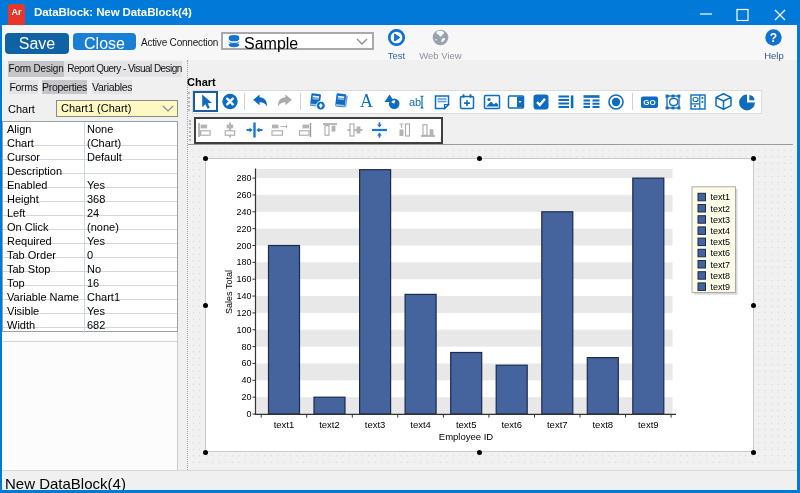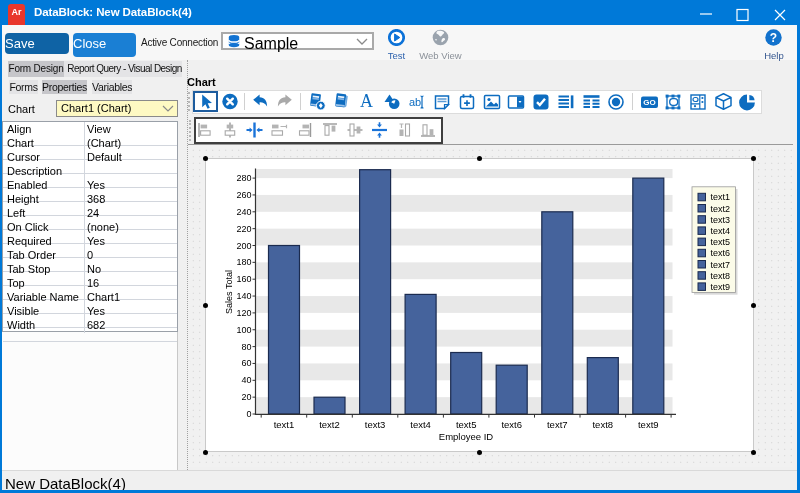--- a/index.html
+++ b/index.html
@@ -8,23 +8,23 @@
 .abs { position:absolute; }
 
 #titlebar { left:0; top:0; width:800px; height:25px; background:#0079d8; }
 #title-ic { left:8px; top:4px; width:17px; height:31px; background:#e8362b; border-radius:3px; color:#fff; font-weight:bold; font-size:9px; text-align:center; line-height:17px; }
 #title-tx { left:34px; top:5.5px; color:#fff; font-weight:bold; font-size:11.5px; letter-spacing:-0.1px; }
 #brd-l { left:0; top:25px; width:2px; height:468px; background:#0079d8; }
 #brd-r { left:797px; top:25px; width:3px; height:468px; background:#0079d8; }
 #brd-b { left:0; top:490px; width:800px; height:3px; background:#0079d8; }
 
 #toolbar { left:2px; top:25px; width:795px; height:35px; background:#f7f7f7; }
-.btn { position:absolute; border-radius:4px; color:#fff; font-size:13px; text-align:left; line-height:21px; }
+.btn { position:absolute; border-radius:4px; color:#fff; font-size:16px; text-align:center; line-height:21px; }
 #btn-save { left:5px; top:33px; width:64px; height:21px; background:#0f63a5; }
-#btn-close { left:73px; top:33px; width:63px; height:24px; background:#1a7fd4; }
+#btn-close { left:73px; top:33px; width:63px; height:17px; background:#1a7fd4; }
 #lbl-ac { left:141px; top:37px; font-size:10px; letter-spacing:-0.2px; color:#1a1a1a; }
 #combo-conn { left:221px; top:32px; width:153px; height:18px; background:#fff; border:2px solid #a9a9a9; }
 #combo-conn .txt { position:absolute; left:21px; top:1px; font-size:16px; color:#000; }
 
 .tab1 { position:absolute; top:61px; height:16px; font-size:10px; letter-spacing:-0.2px; color:#111; text-align:center; line-height:16px; white-space:nowrap; overflow:hidden; }
 
 .tab2 { position:absolute; top:80px; height:14px; font-size:10.5px; letter-spacing:-0.3px; color:#111; text-align:center; line-height:14px; white-space:nowrap; overflow:hidden; }
 
 #lbl-chart-l { left:8px; top:103px; font-size:11px; color:#000; }
 #combo-chart { left:56px; top:100px; width:122px; height:17px; background:#fef9c3; border:1px solid #8a8a8a; }
@@ -106,21 +106,21 @@
 <div class="abs" id="combo-chart">
   <div class="txt">Chart1 (Chart)</div>
   <svg style="position:absolute;right:3px;top:4px" width="12" height="7" viewBox="0 0 12 7">
     <path d="M1 1 L6 6 L11 1" stroke="#8a8a8a" stroke-width="1.2" fill="none"></path>
   </svg>
 </div>
 <div class="abs" id="lpanel-bg"></div>
 <div class="abs" id="grid">
   <div class="gr" style="top:0px">
       <span class="n">Align</span>
-      <span class="v">View</span>
+      <span class="v">None</span>
     </div>
   <div class="gr" style="top:14px">
       <span class="n">Chart</span>
       <span class="v">(Chart)</span>
     </div>
   <div class="gr" style="top:28px">
       <span class="n">Cursor</span>
       <span class="v">Default</span>
     </div>
   <div class="gr" style="top:42px">

